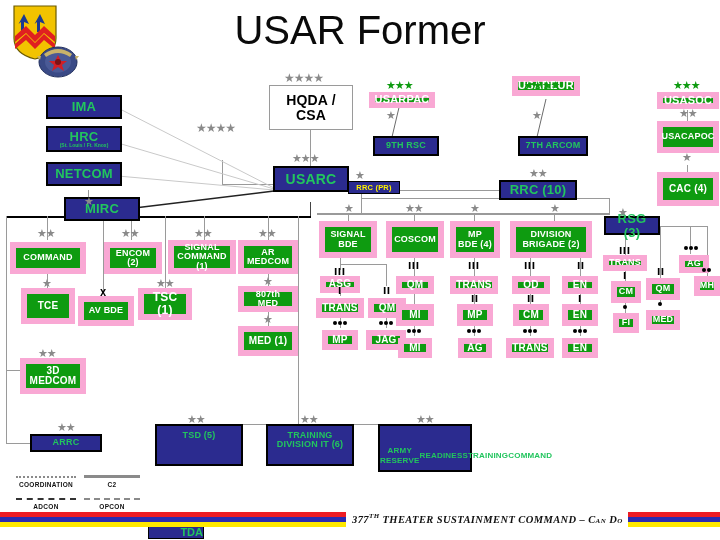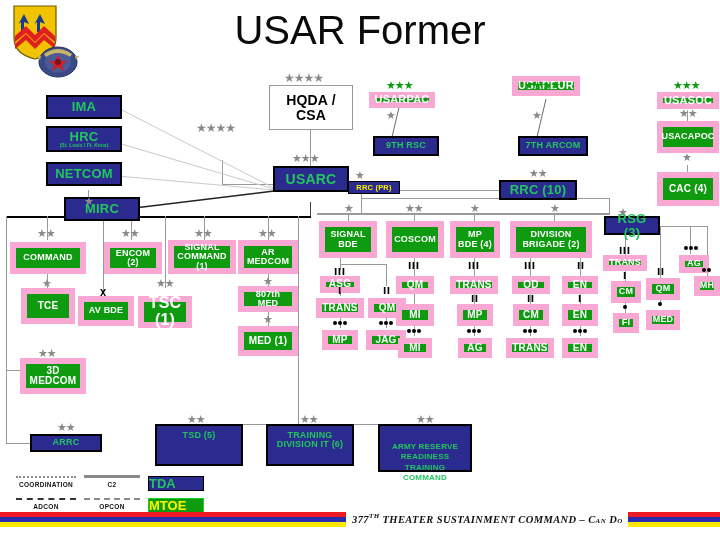--- a/index.html
+++ b/index.html
@@ -71,21 +71,21 @@
     position:absolute;font-size:6.5px;font-weight:bold;color:#111;
     letter-spacing:.3px;white-space:nowrap;text-align:center;
   }
   .lgline{position:absolute;height:0;width:60px;}
   .lg-dot{border-top:2px dotted #8a8a8a;}
   .lg-solid{border-top:3px solid #8a8a8a;}
   .lg-dash{border-top:2px dashed #333;}
   .lg-dashdot{border-top:2px dashed #8a8a8a;}
   .lgbox{
     position:absolute;width:54px;height:13px;display:flex;
-    align-items:center;justify-content:flex-start;font-size:13px;font-weight:bold;
+    align-items:center;justify-content:flex-end;font-size:11px;font-weight:bold;margin-top:48px;
   }
 
   
   #footer{position:absolute;left:0;top:506px;width:720px;height:34px;z-index:9;}
   .fbar{position:absolute;height:5px;}
   .fred{background:#ED1C24;}
   .fblue{background:#2B2BB0;}
   .fyel{background:#FFE800;}
   #ftext{
     position:absolute;left:352px;top:512px;width:330px;
@@ -313,21 +313,21 @@
   <div class="node green" style="left:21px;top:288px;width:54px;height:36px;font-size:10px;">
     <span class="inner">TCE</span>
   </div>
 
   <div class="ech" style="left:100px;top:290px;font-size:8px;">X</div>
   <div class="node green" style="left:78px;top:296px;width:56px;height:30px;font-size:9px;">
     <span class="inner">AV BDE</span>
   </div>
 
   <div class="stars" style="left:156px;top:278px;">★★</div>
-  <div class="node green" style="left:138px;top:288px;width:54px;height:32px;font-size:16px;margin-top:8px;">
+  <div class="node green" style="left:138px;top:288px;width:54px;height:32px;font-size:12px;">
     <span class="inner">TSC (1)</span>
   </div>
 
   <div class="stars" style="left:263px;top:276px;">★</div>
   <div class="node green" style="left:238px;top:286px;width:60px;height:26px;font-size:9px;">
     <span class="inner">807th MED</span>
   </div>
 
   <div class="stars" style="left:263px;top:314px;">★</div>
   <div class="node green" style="left:238px;top:326px;width:60px;height:30px;font-size:10px;">
@@ -350,21 +350,21 @@
     <span class="inner">TSD (5)</span>
   </div>
 
   <div class="stars" style="left:300px;top:414px;">★★</div>
   <div class="node blue" style="left:266px;top:424px;width:88px;height:42px;font-size:9px;flex-direction:column;align-items:center;justify-content:flex-start;padding-top:5px;">
     <span>TRAINING</span>
     <span>DIVISION  IT (6)</span>
   </div>
 
   <div class="stars" style="left:416px;top:414px;">★★</div>
-  <div class="node blue" style="left:378px;top:424px;width:94px;height:48px;font-size:8px;flex-direction:column;align-items:center;justify-content:flex-start;padding-top:16px;line-height:1.3;">
+  <div class="node blue" style="left:378px;top:424px;width:94px;height:48px;font-size:8px;align-items:center;justify-content:flex-start;padding-top:16px;line-height:1.3;">
     <span>ARMY RESERVE</span>
     <span>READINESS</span>
     <span>TRAINING</span>
     <span>COMMAND</span>
   </div>
 
   <div class="stars" style="left:344px;top:203px;">★</div>
   <div class="node green" style="left:319px;top:221px;width:58px;height:37px;font-size:9px;flex-direction:column;">
     <span>SIGNAL</span>
     <span>BDE</span>

